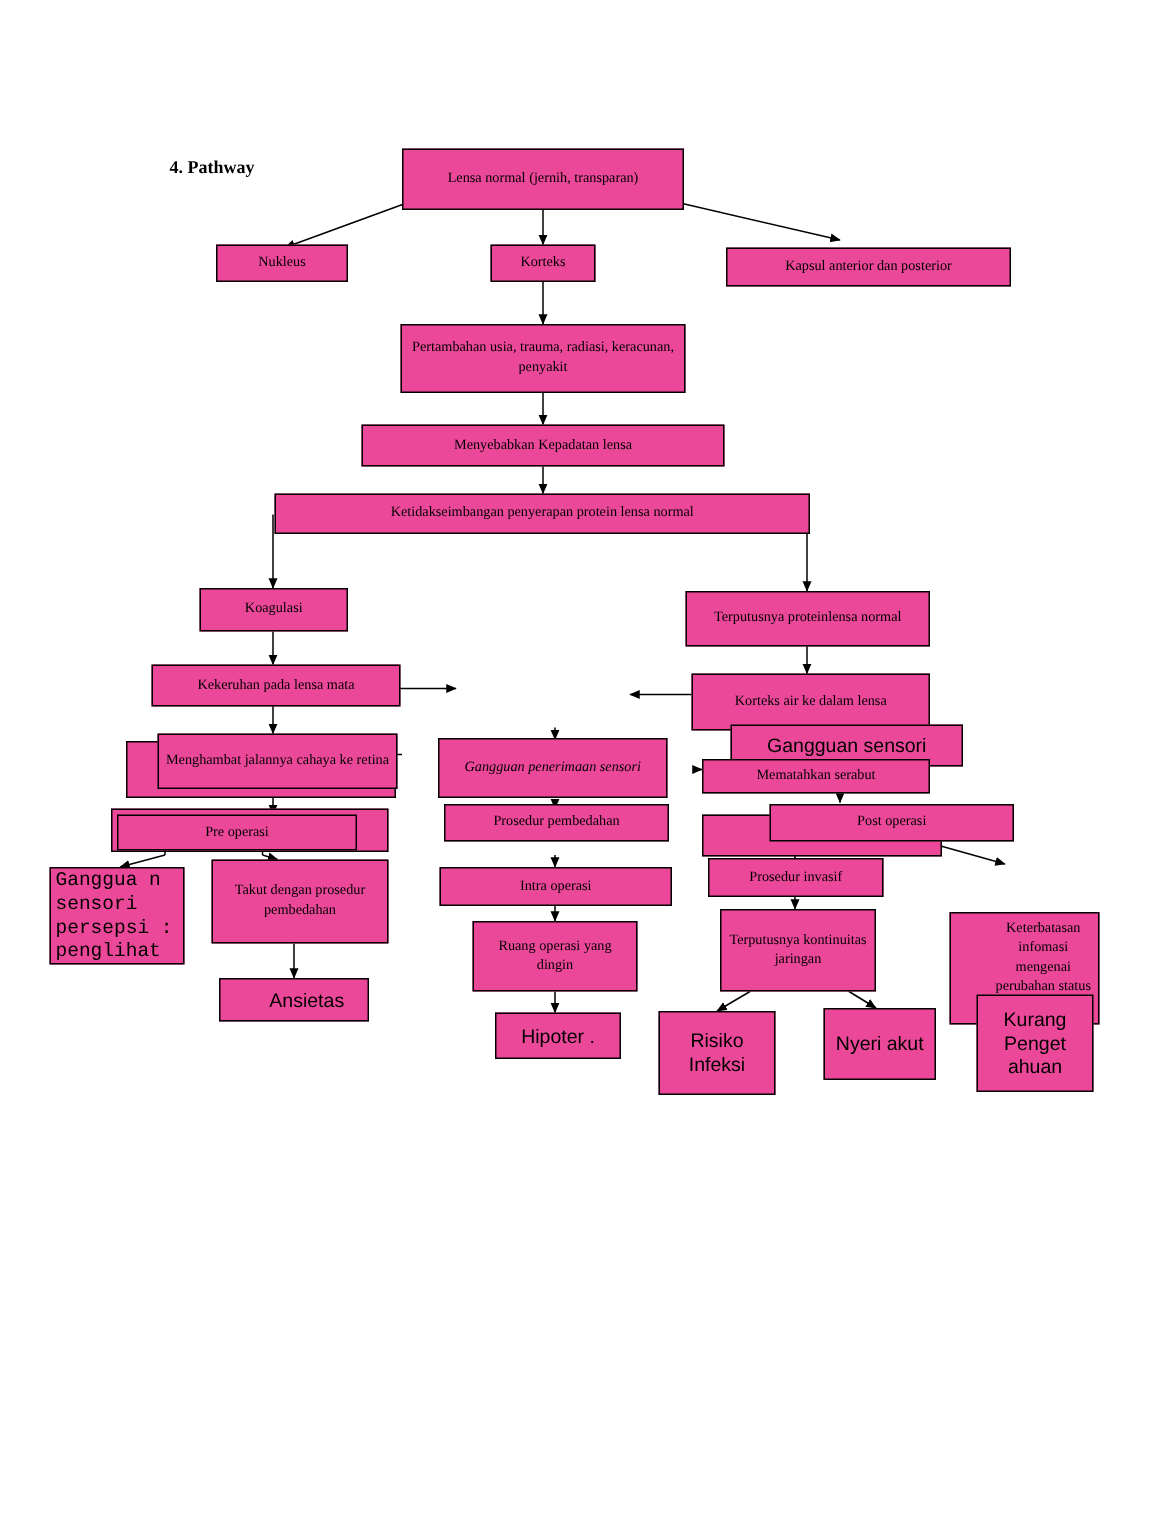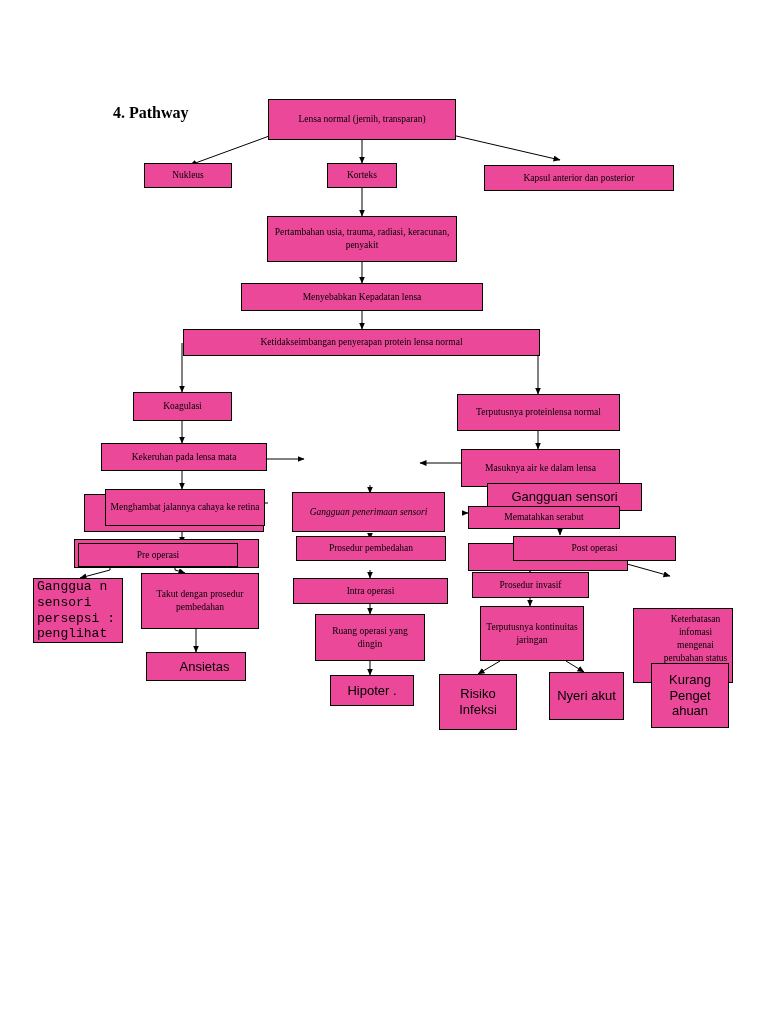--- a/index.html
+++ b/index.html
@@ -1,20 +1,20 @@
 <!DOCTYPE html>
 <html><head>
 <meta charset="utf-8">
 <style>
   html,body{margin:0;padding:0;background:#ffffff;}
   body{width:768px;height:1024px;position:relative;font-family:"Liberation Serif",serif;color:#000;overflow:hidden;}
   #canvas{position:absolute;left:0;top:0;width:768px;height:1024px;}
   .box{position:absolute;border:1px solid #000;background:#ec4899;display:flex;align-items:center;justify-content:center;text-align:center;box-sizing:border-box;font-family:"Liberation Serif",serif;font-size:9.5px;line-height:1.35;padding:2px 3px;z-index:5;}
   .big{font-family:"Liberation Sans",sans-serif;font-size:13px;line-height:1.2;}
-  .title{position:absolute;font-family:"Liberation Serif",serif;font-weight:bold;font-size:16px;z-index:6;}
+  .title{position:absolute;font-family:"Liberation Serif",serif;font-weight:bold;font-size:12px;z-index:6;}
   svg{position:absolute;left:0;top:0;width:768px;height:1024px;z-index:1;}
 </style>
 </head>
 <body>
 
 <div id="canvas">
 
   <svg viewBox="0 0 768 1024">
     <defs>
       <marker id="ah" markerWidth="8" markerHeight="8" refX="6.5" refY="3" orient="auto">
@@ -98,21 +98,21 @@
   <div class="box" style="left:484px;top:165px;width:190px;height:26px;">Kapsul anterior dan posterior</div>
 
   <div class="box" style="left:267px;top:216px;width:190px;height:46px;">Pertambahan usia, trauma, radiasi, keracunan, penyakit</div>
   <div class="box" style="left:241px;top:283px;width:242px;height:28px;">Menyebabkan Kepadatan lensa</div>
   <div class="box" style="left:183px;top:329px;width:357px;height:27px;">Ketidakseimbangan penyerapan protein lensa normal</div>
 
   <div class="box" style="left:133px;top:392px;width:99px;height:29px;">Koagulasi</div>
   <div class="box" style="left:457px;top:394px;width:163px;height:37px;">Terputusnya proteinlensa normal</div>
 
   <div class="box" style="left:101px;top:443px;width:166px;height:28px;">Kekeruhan pada lensa mata</div>
-  <div class="box" style="left:461px;top:449px;width:159px;height:38px;">Masuknya air ke dalam lensa</div>
+  <div class="box" style="left:461px;top:449px;width:159px;height:38px;">Korteks air ke dalam lensa</div>
 
   <div class="box" style="left:84px;top:494px;width:180px;height:38px;"></div>
   <div class="box" style="left:105px;top:489px;width:160px;height:37px;">Menghambat jalannya cahaya ke retina</div>
 
   <div class="box" style="left:292px;top:492px;width:153px;height:40px;font-style:italic;">Gangguan penerimaan sensori</div>
 
   <div class="box big" style="left:487px;top:483px;width:155px;height:28px;">Gangguan sensori</div>
   <div class="box" style="left:468px;top:506px;width:152px;height:23px;">Mematahkan serabut</div>
 
   <div class="box" style="left:74px;top:539px;width:185px;height:29px;">n</div>

